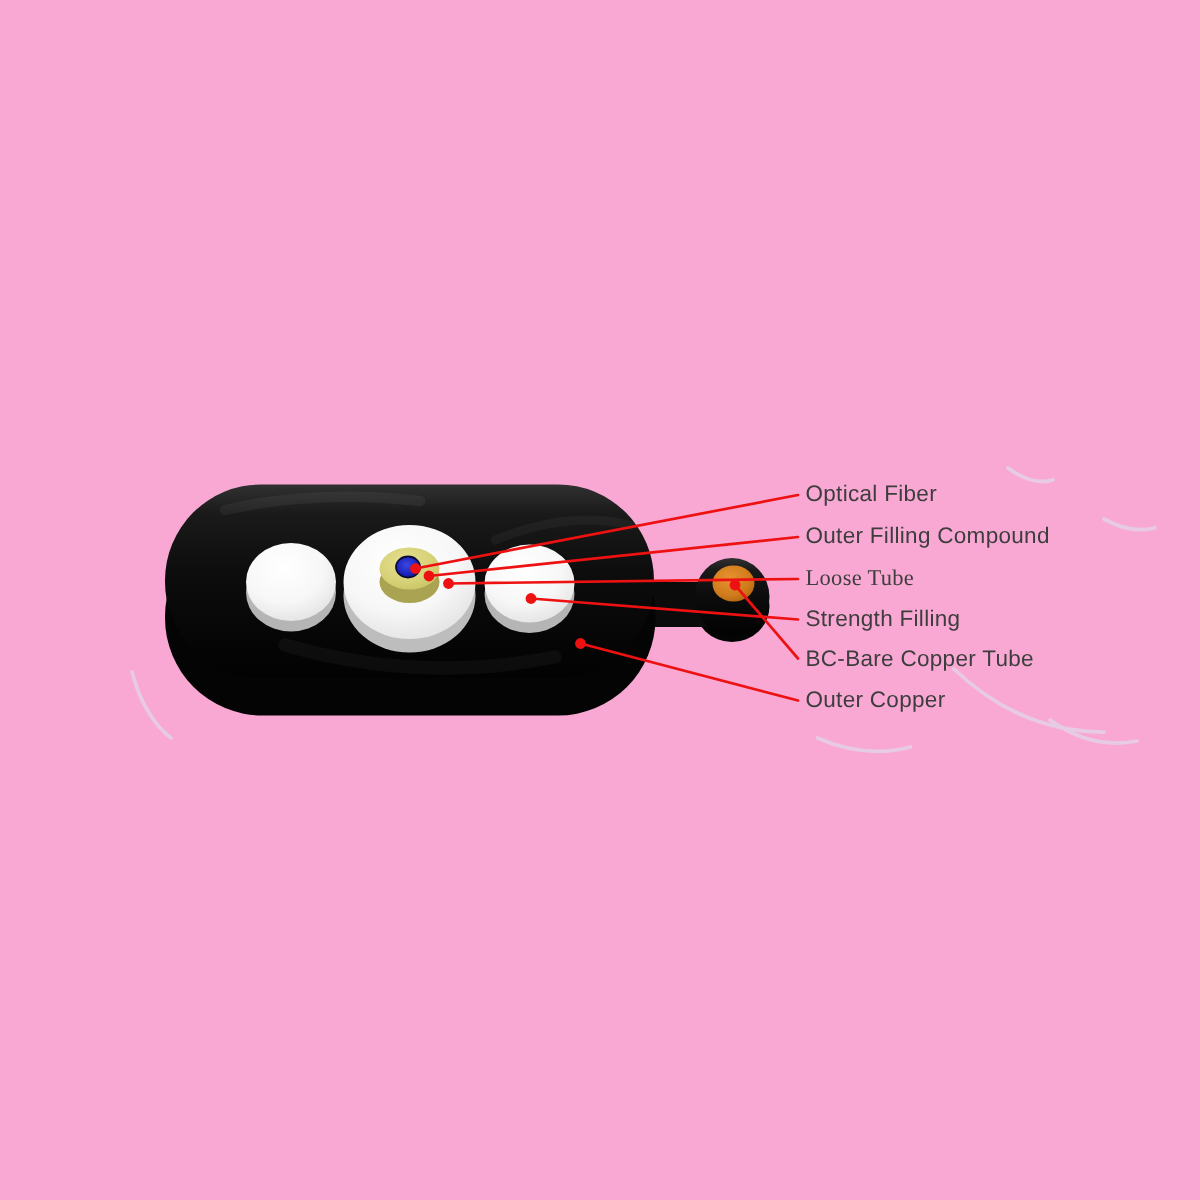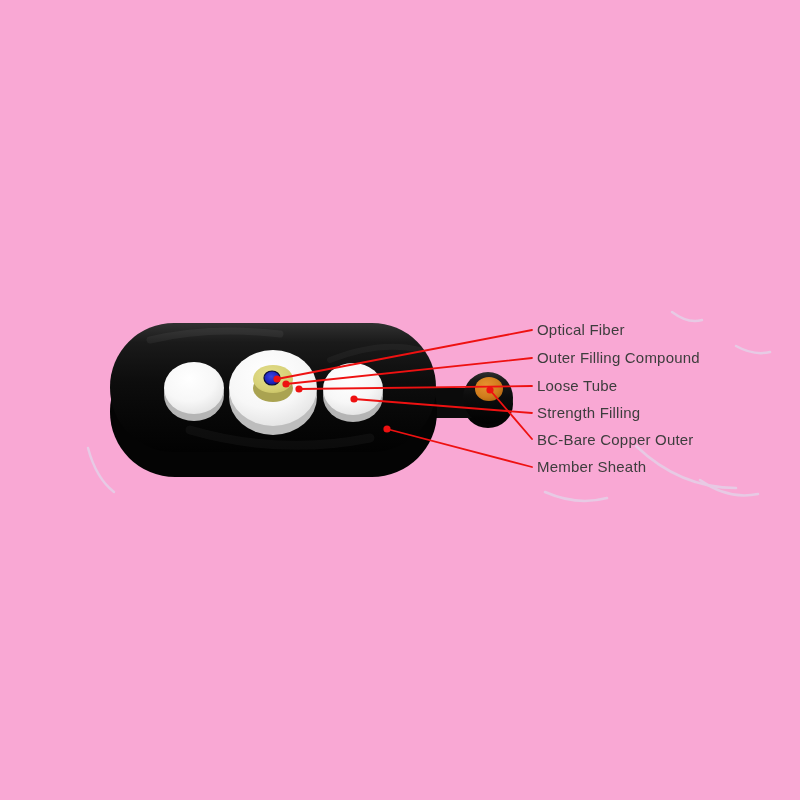--- a/index.html
+++ b/index.html
@@ -16,21 +16,21 @@
     left:537px;
     height:20px;
     line-height:20px;
     font-size:15px;
     letter-spacing:0.2px;
     color:#3d3d3d;
     white-space:nowrap;
   }
   .lbl-0{top:320px;}
   .lbl-1{top:348px;}
-  .lbl-2{top:376px;}
+  .lbl-2{top:376px;font-family:Liberation Serif, serif;}
   .lbl-3{top:403px;}
   .lbl-4{top:430px;}
   .lbl-5{top:457px;}
 </style>
 </head>
 <body>
 
 <div class="canvas">
 
   <svg class="diagram-svg" viewBox="0 0 800 800">
@@ -117,16 +117,16 @@
       <circle cx="354" cy="399" r="3.6"></circle>
       <circle cx="490" cy="390" r="3.6"></circle>
       <circle cx="387" cy="429" r="3.6"></circle>
     </g>
   </svg>
 
   <div class="callout-label lbl-0">Optical Fiber</div>
   <div class="callout-label lbl-1">Outer Filling Compound</div>
   <div class="callout-label lbl-2">Loose Tube</div>
   <div class="callout-label lbl-3">Strength Filling</div>
-  <div class="callout-label lbl-4">BC-Bare Copper Outer</div>
-  <div class="callout-label lbl-5">Member Sheath</div>
+  <div class="callout-label lbl-4">BC-Bare Copper Tube</div>
+  <div class="callout-label lbl-5">Outer Copper</div>
 
 </div>
 
 </body></html>

